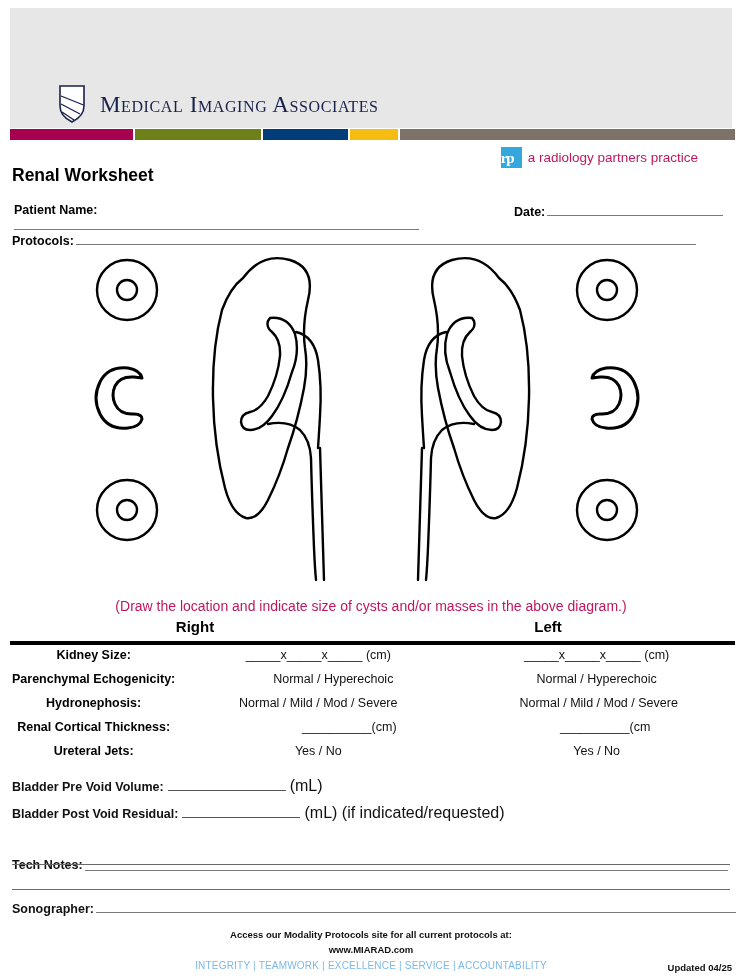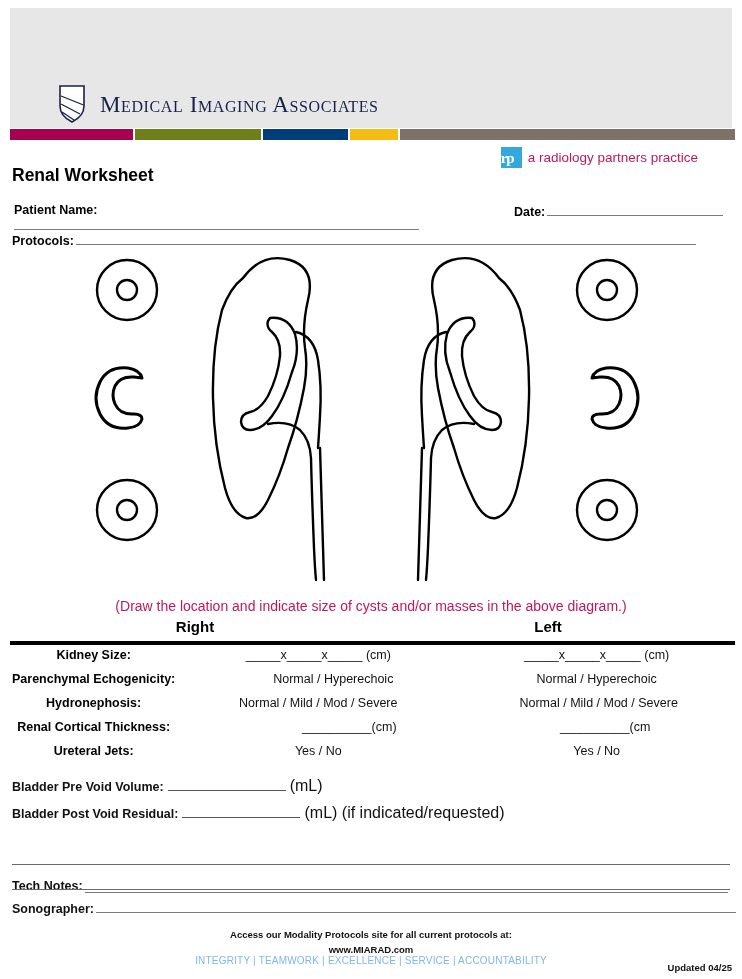--- a/index.html
+++ b/index.html
@@ -195,21 +195,21 @@
   .bl-label { font-size: 12.5px; font-weight: bold; white-space: nowrap; }
   .bl-blank {
     display: inline-block;
     border-bottom: 1px solid #555;
     height: 12px;
     margin: 0 4px;
   }
   .bl-unit { font-size: 16px; white-space: nowrap; }
 
   
-  #row-technotes { position: absolute; left: 12px; top: 879px; display: flex; align-items: center; }
+  #row-technotes { position: absolute; left: 12px; top: 858px; display: flex; align-items: flex-start; }
   .note-rule {
     position: absolute;
     left: 12px;
     width: 718px;
     border-bottom: 1px solid #6a6a6a;
     height: 0;
   }
   #note-rule-2 { top: 864px; }
   #note-rule-3 { top: 889px; }
   #row-sonographer { position: absolute; left: 12px; top: 900px; display: flex; align-items: baseline; }
@@ -219,20 +219,21 @@
     position: absolute;
     left: 0; right: 0;
     top: 929px;
     text-align: center;
   }
   .footer-line1 { font-size: 9.5px; font-weight: bold; color: #111; }
   .footer-line2 { font-size: 9.5px; font-weight: bold; color: #111; margin-top: 4px; }
   .footer-values {
     font-size: 10px;
     color: #7db8e8;
+    margin-top: 5px;
     letter-spacing: 0.2px;
   }
   .updated {
     position: absolute;
     right: 10px;
     top: 962px;
     font-size: 9.5px;
     font-weight: bold;
     color: #111;
   }

